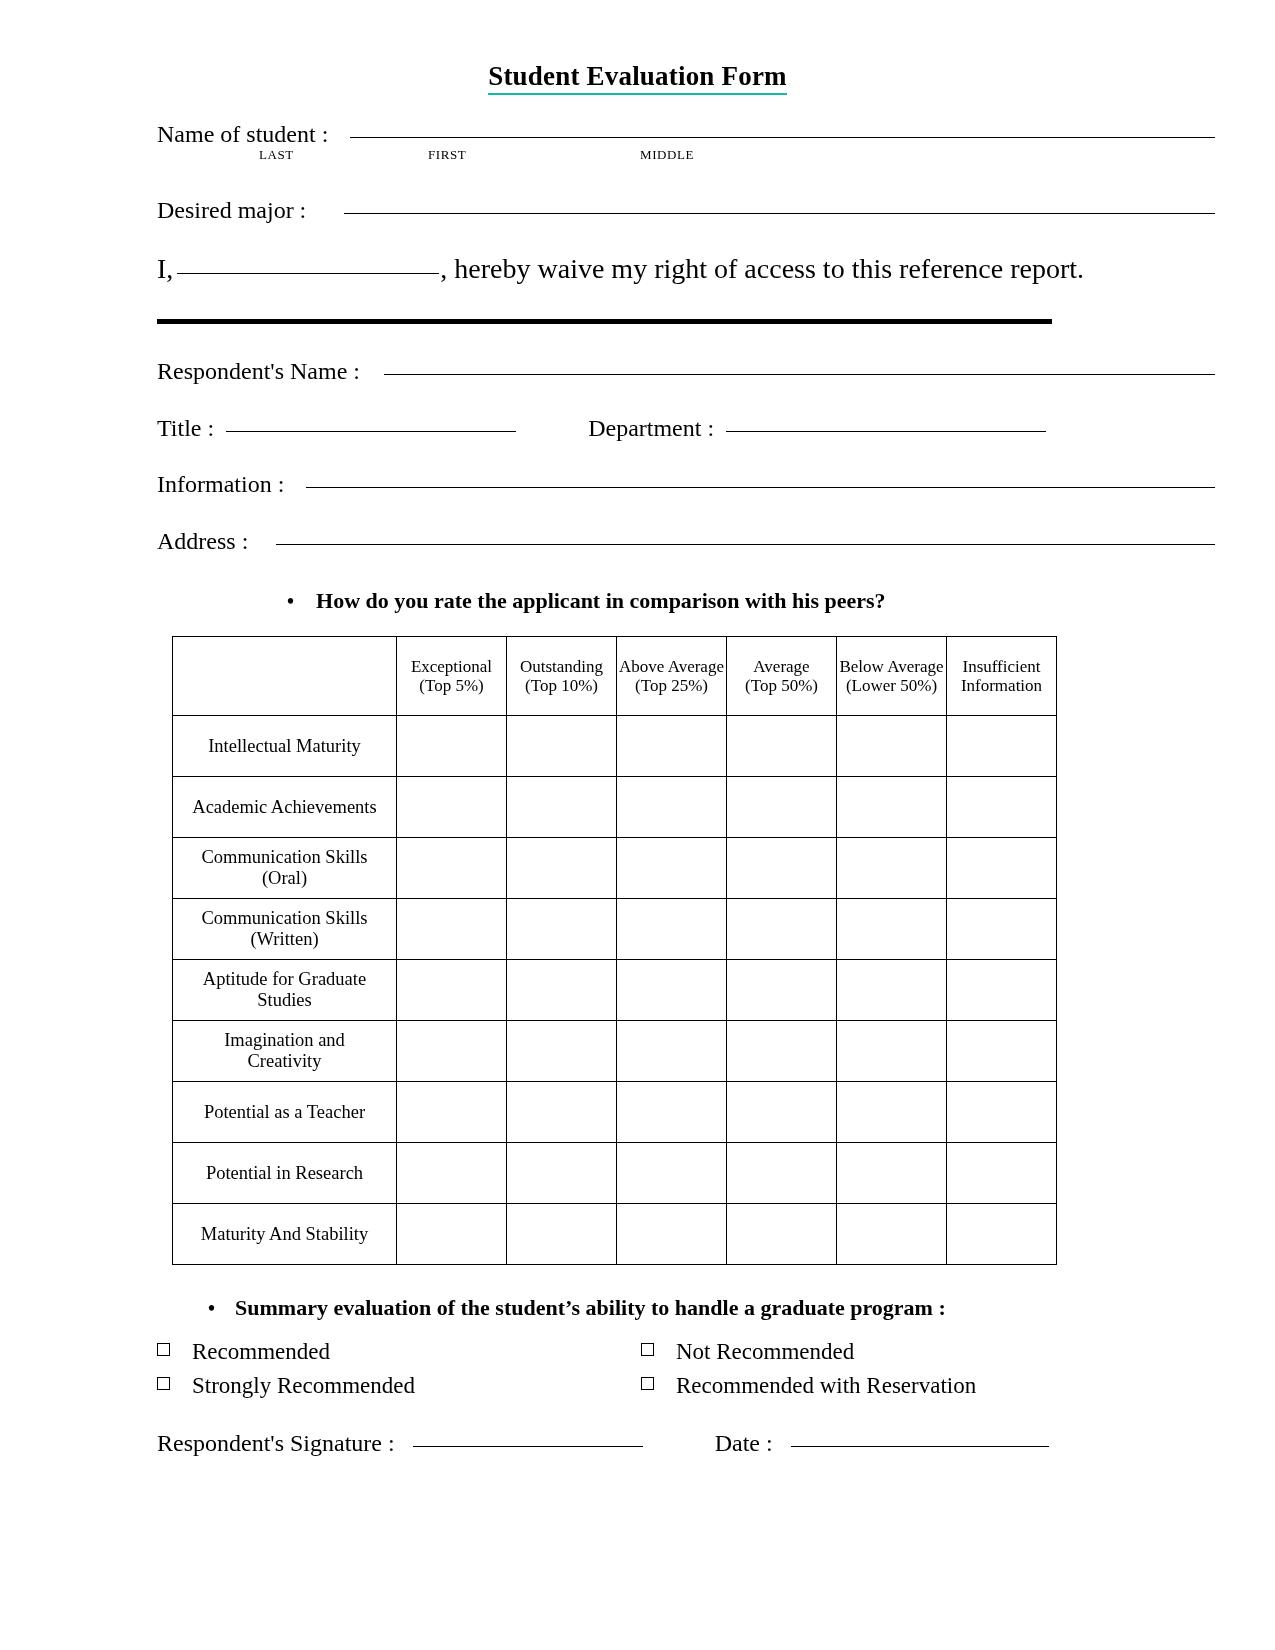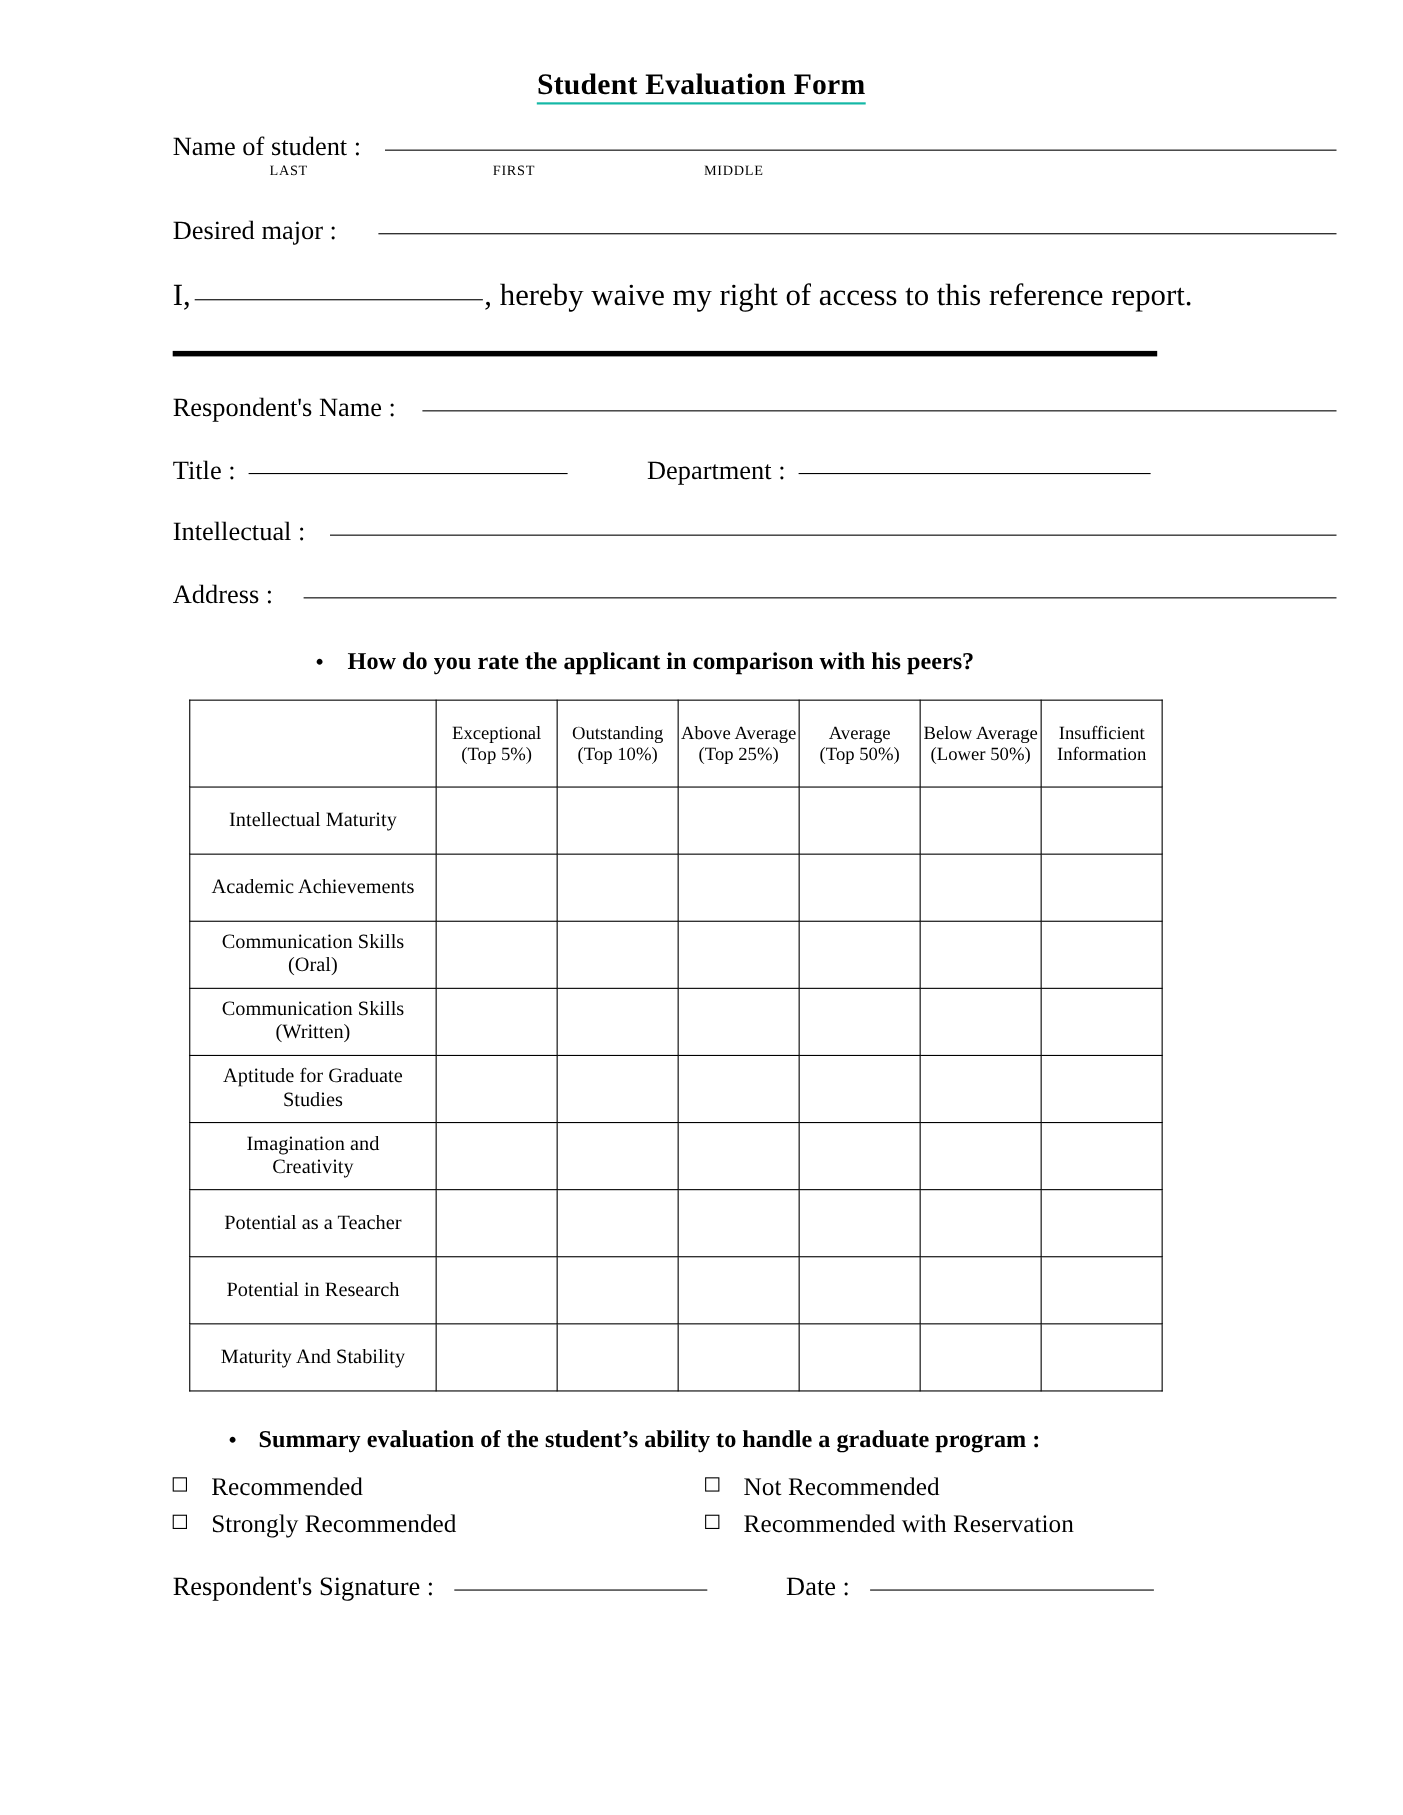--- a/index.html
+++ b/index.html
@@ -71,22 +71,22 @@
     position: relative;
     height: 20px;
     padding-left: 157px;
   }
   .sublabels span {
     position: absolute;
     font-size: 13px;
     letter-spacing: 0.6px;
     top: 0;
   }
-  .sub-last   { left: 245px; font-family: Liberation Serif, serif; }
-  .sub-first  { left: 448px; font-family: Liberation Serif, serif; }
+  .sub-last   { left: 259px; font-family: Liberation Serif, serif; }
+  .sub-first  { left: 428px; font-family: Liberation Serif, serif; }
   .sub-middle { left: 640px; }
 
   
   .waiver {
     padding-left: 157px;
     font-size: 28px;
     white-space: nowrap;
   }
   .waiver .blank {
     display: inline-block;
@@ -231,21 +231,21 @@
     <span class="flabel">Title :</span>
     <span class="gap-10"></span>
     <span class="rule fixed-sm"></span>
     <span style="flex:0 0 72px"></span>
     <span class="flabel">Department :</span>
     <span class="gap-10"></span>
     <span class="rule fixed-dept"></span>
   </div>
 
   <div class="field-row mt-30">
-    <span class="flabel">Intellectual :</span>
+    <span class="flabel">Information :</span>
     <span style="flex:0 0 22px"></span>
     <span class="rule"></span>
   </div>
 
   <div class="field-row mt-30">
     <span class="flabel">Address :</span>
     <span style="flex:0 0 28px"></span>
     <span class="rule"></span>
   </div>
 

